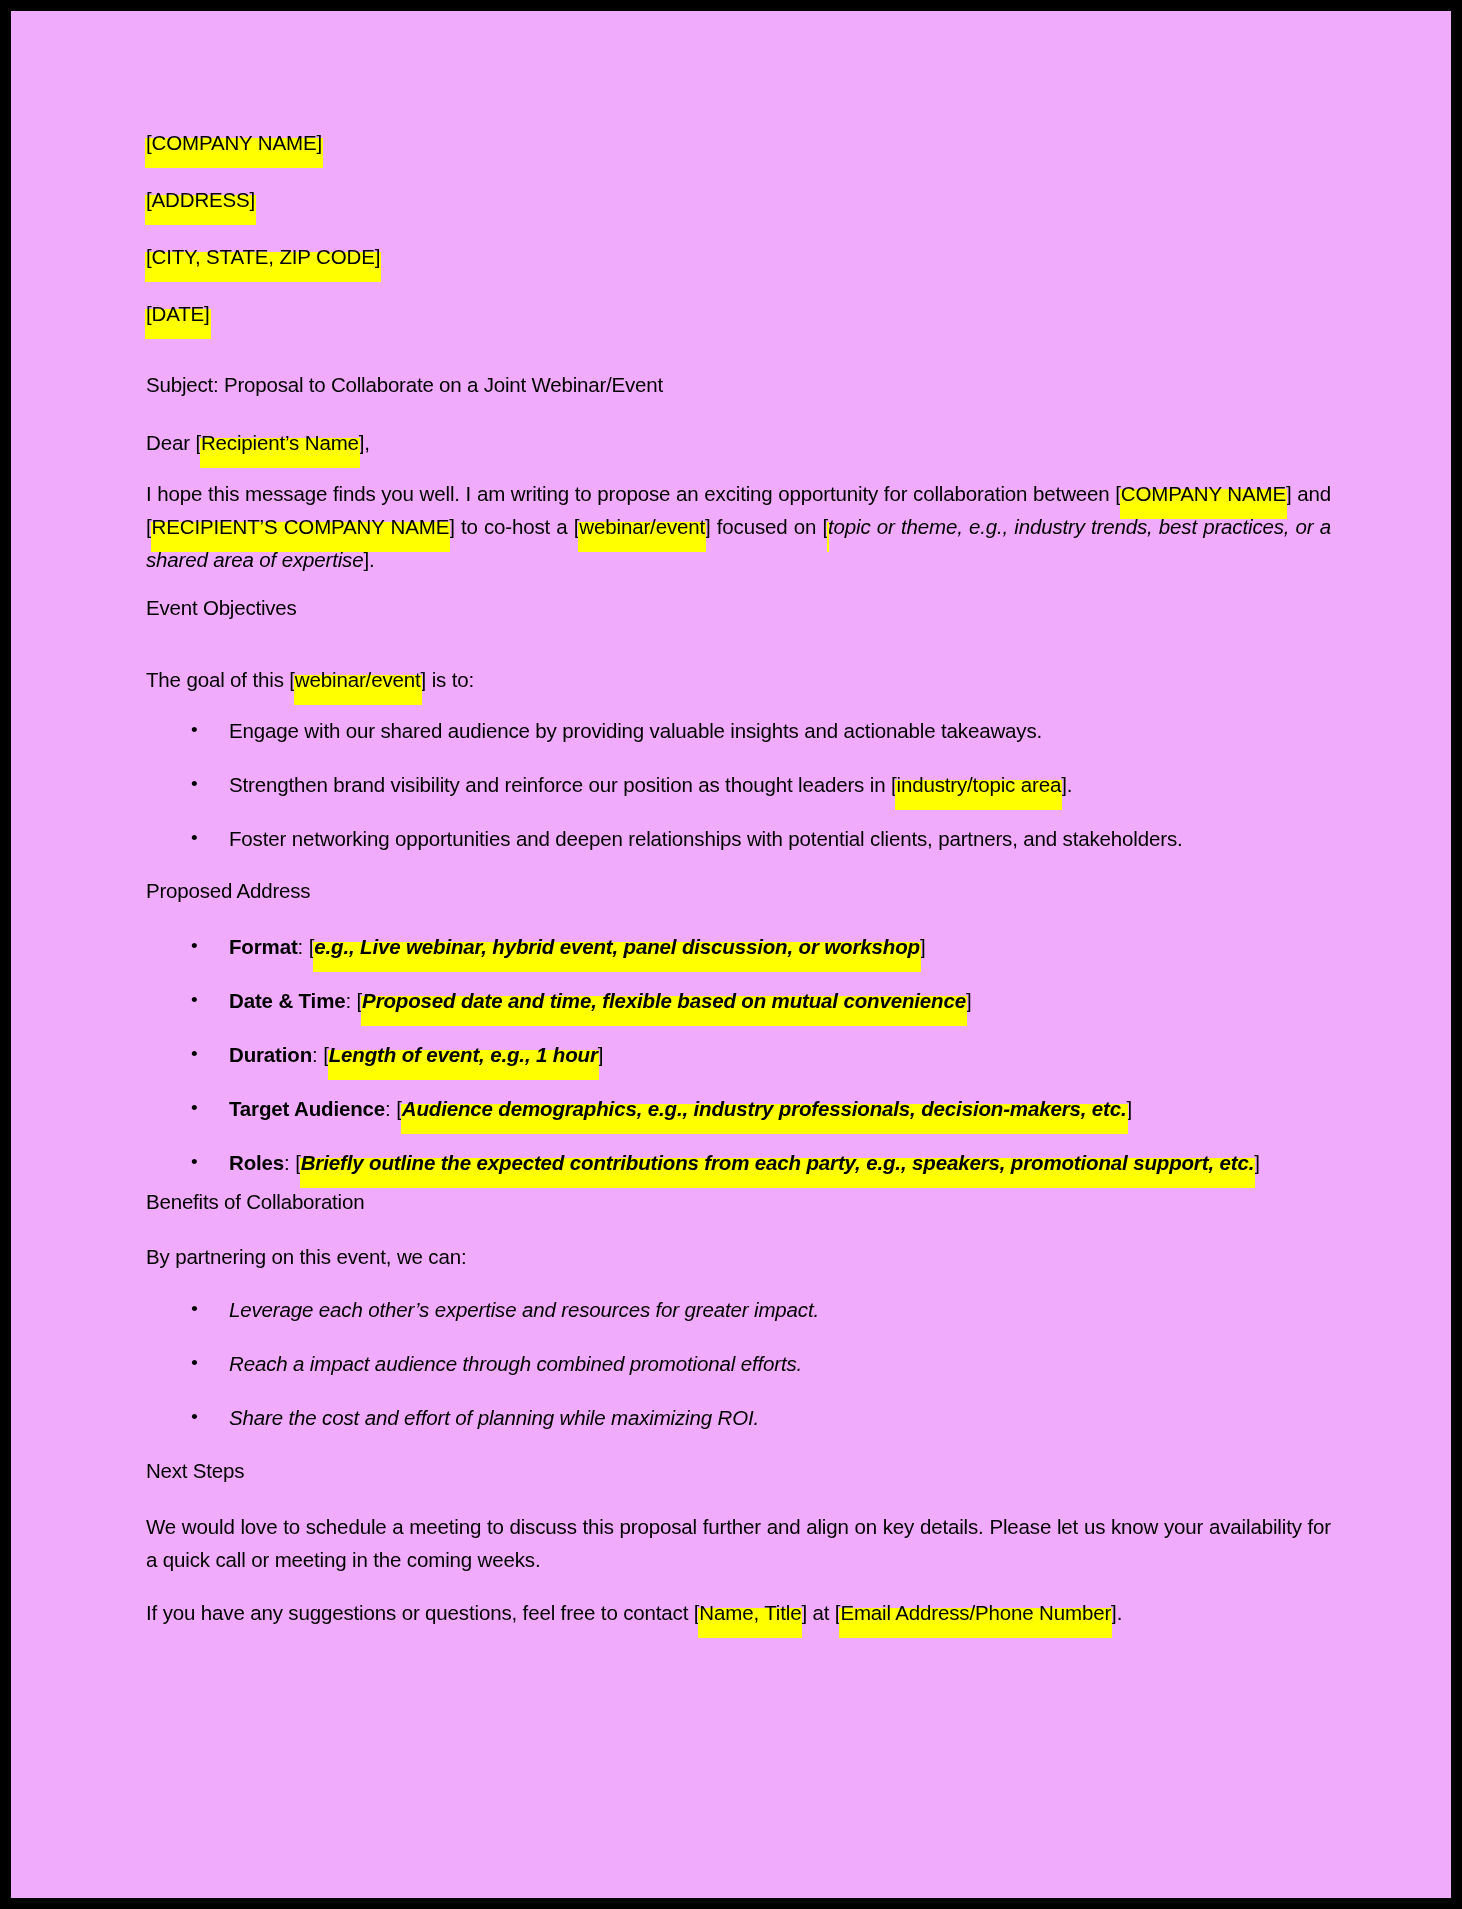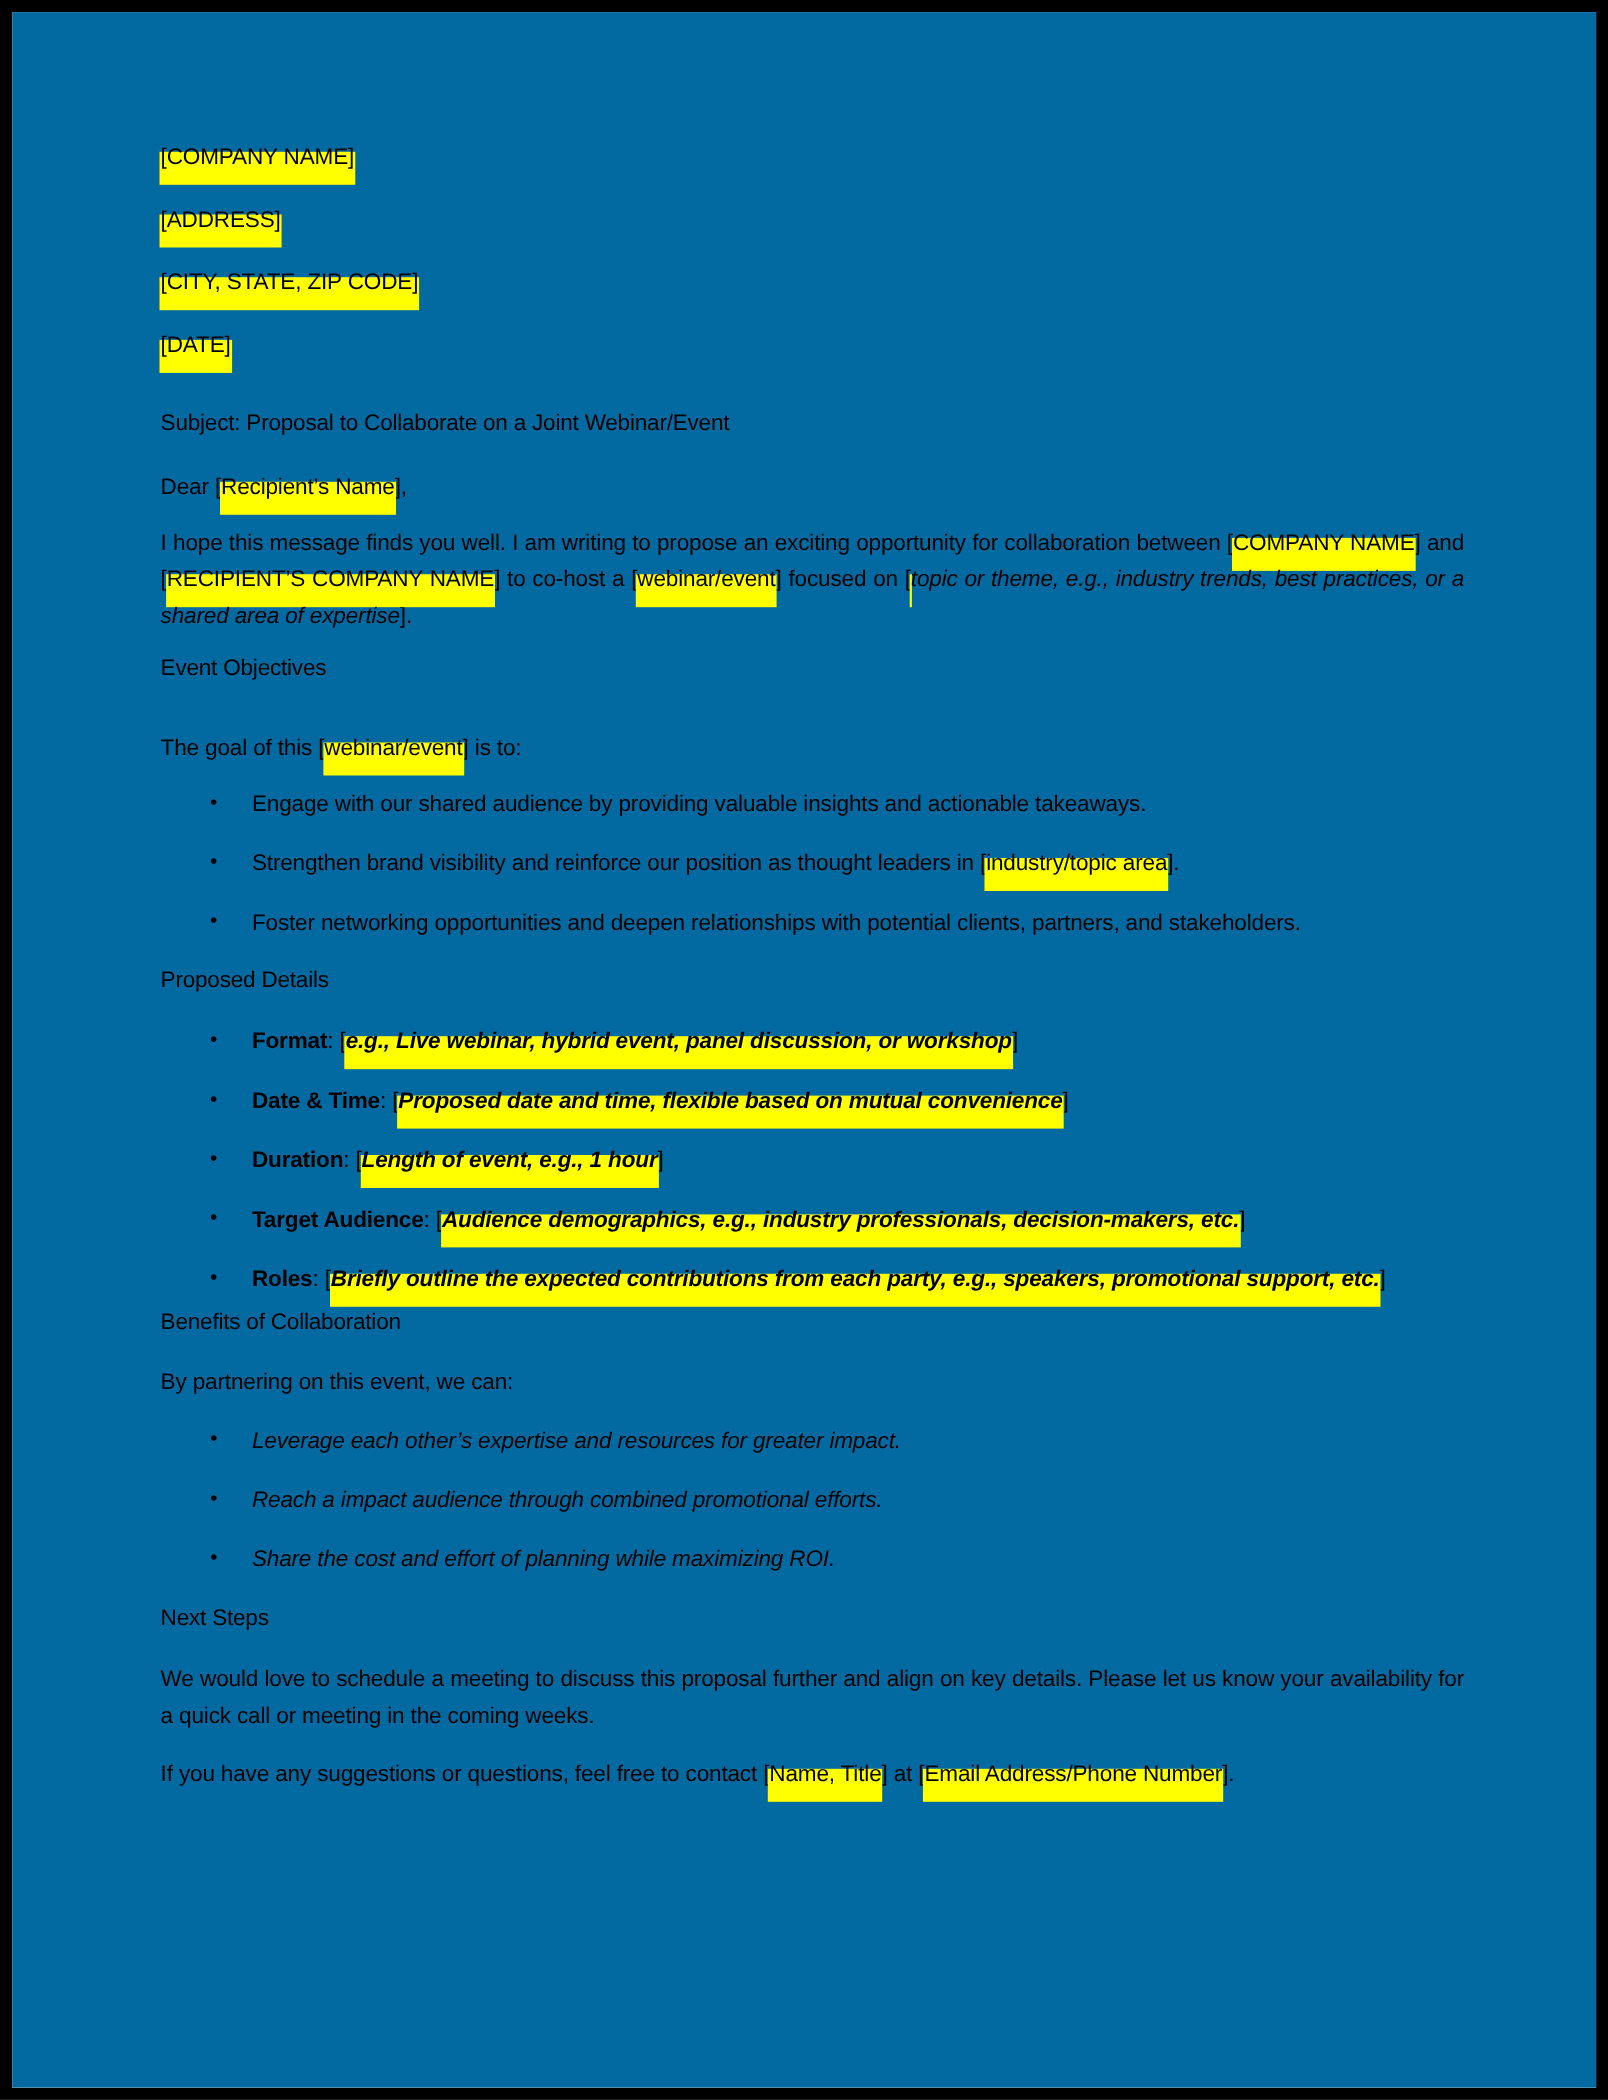--- a/index.html
+++ b/index.html
@@ -17,21 +17,21 @@
     height: 1909px;
     box-sizing: border-box;
     background: #ffffff;
     border: 11px solid #000000;
     overflow: hidden;
   }
 
   #sheet {
     position: absolute;
     left: 0; top: 0; right: 0; bottom: 0;
-    background: #0369a1;
+    background: #f0abfc;
   }
 
   #content {
     position: absolute;
     left: 135px;
     top: 120px;
     width: 1185px;
     font-size: 20.5px;
     line-height: 1.0;
     color: #000000;
@@ -147,21 +147,21 @@
       <div class="heading" style="margin-bottom:40px;">Event Objectives</div>
 
       <div class="para nojust" style="margin-bottom:18px;"><span>The goal of this [</span><span class="hl">webinar/event</span><span>] is to:</span></div>
 
       <ul class="bullets" style="margin-bottom:21px;">
         <li><span class="txt">Engage with our shared audience by providing valuable insights and actionable takeaways.</span></li>
         <li><span class="txt">Strengthen brand visibility and reinforce our position as thought leaders in [</span><span class="hl">industry/topic area</span><span class="txt">].</span></li>
         <li class="last"><span class="txt">Foster networking opportunities and deepen relationships with potential clients, partners, and stakeholders.</span></li>
       </ul>
 
-      <div class="heading" style="margin-bottom:24px;">Proposed Details</div>
+      <div class="heading" style="margin-bottom:24px;">Proposed Address</div>
 
       <ul class="bullets" style="margin-bottom:8px;">
         <li><span class="bi">Format</span><span>: [</span><span class="hl it bi">e.g., Live webinar, hybrid event, panel discussion, or workshop</span><span>]</span></li>
         <li><span class="bi">Date &amp; Time</span><span>: [</span><span class="hl it bi">Proposed date and time, flexible based on mutual convenience</span><span>]</span></li>
         <li><span class="bi">Duration</span><span>: [</span><span class="hl it bi">Length of event, e.g., 1 hour</span><span>]</span></li>
         <li><span class="bi">Target Audience</span><span>: [</span><span class="hl it bi">Audience demographics, e.g., industry professionals, decision-makers, etc.</span><span>]</span></li>
         <li class="last"><span class="bi">Roles</span><span>: [</span><span class="hl it bi">Briefly outline the expected contributions from each party, e.g., speakers, promotional support, etc.</span><span>]</span></li>
       </ul>
 
       <div class="heading" style="margin-bottom:23px;">Benefits of Collaboration</div>

